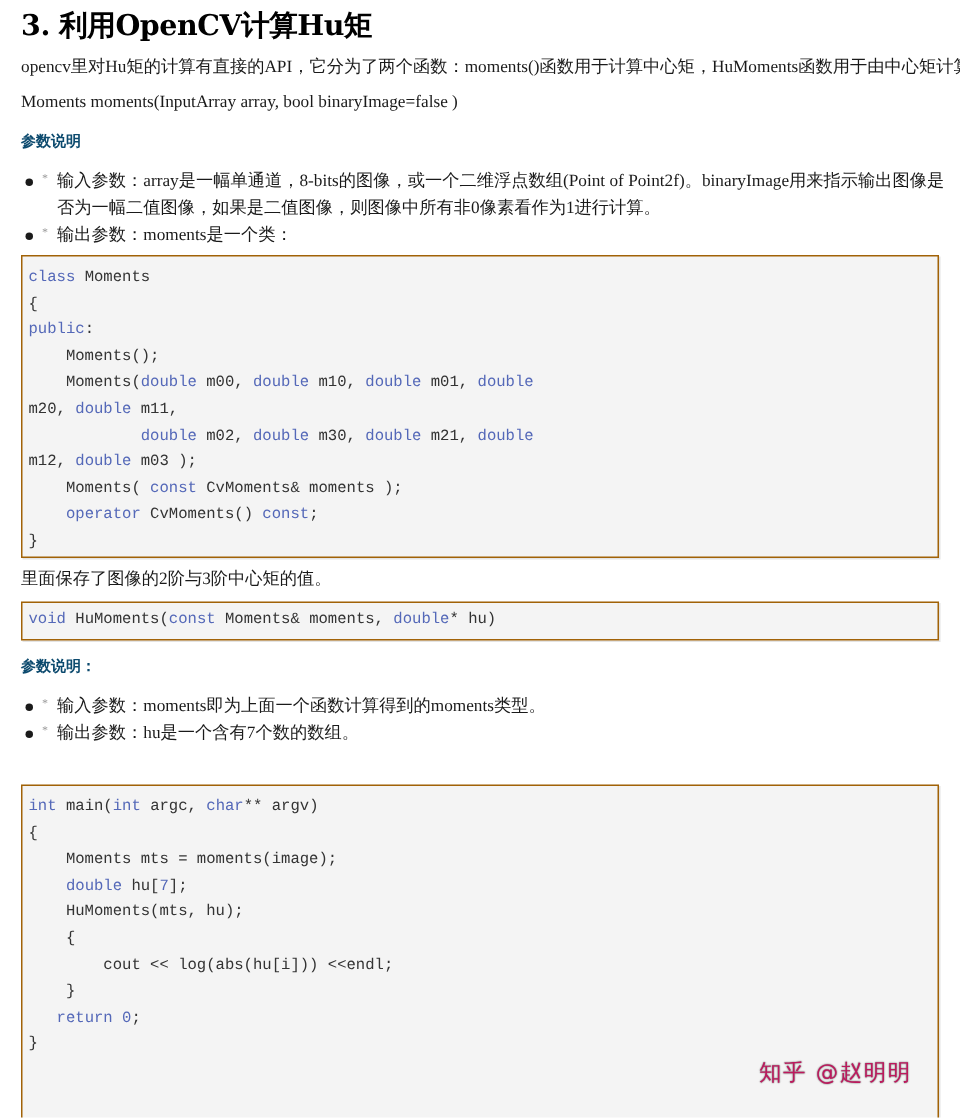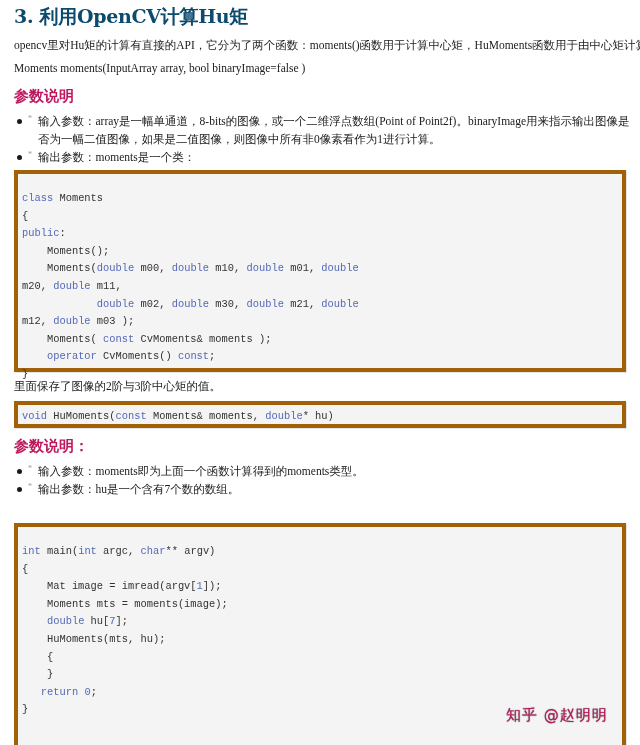--- a/index.html
+++ b/index.html
@@ -7,47 +7,47 @@
     width: 640px; height: 745px; overflow: hidden;
     background: #ffffff;
     color: #1a1a1a;
     font-family: "Liberation Serif", "DejaVu Serif", serif;
     position: relative;
   }
   .page { position: absolute; left: 0; top: 0; width: 640px; height: 745px; }
   .h3 {
     position: absolute; left: 14px; top: 4px;
     font-family: "DejaVu Serif", "Liberation Serif", serif;
-    font-weight: bold; font-size: 19px; letter-spacing: -0.3px; color: #0c4a6e;
+    font-weight: bold; font-size: 19px; letter-spacing: -0.3px; color: #000000;
     white-space: nowrap;
   }
   .p {
     position: absolute; left: 14px; font-size: 11.5px; line-height: 16px;
     white-space: nowrap; color: #1a1a1a;
   }
   .h4 {
     position: absolute; left: 14px; font-family: Liberation Sans, sans-serif;
-    font-weight: bold; font-size: 15px; color: #be185d; white-space: nowrap;
+    font-weight: bold; font-size: 10px; color: #0c4a6e; white-space: nowrap;
   }
   ul.bul { position: absolute; left: 14px; margin: 0; padding: 0; list-style: none; width: 616px; }
   ul.bul li { position: relative; padding-left: 24px; font-size: 11.5px; line-height: 18px; }
   ul.bul li .dot {
     position: absolute; left: 3px; top: 7px; width: 5px; height: 5px; border-radius: 50%;
     background: #1a1a1a;
   }
   ul.bul li .star {
     position: absolute; left: 14px; top: -2px; font-size: 8px; color: #999;
   }
   .code {
     position: absolute; left: 14px; width: 612px;
-    background: #f4f4f4; border: 4px solid #a16207;
+    background: #f4f4f4; border: 1px solid #a16207;
     box-shadow: 1px 1px 0 #e4e4e4;
     font-family: "Liberation Mono", "DejaVu Sans Mono", monospace;
     font-size: 10.4px; color: #333;
-    box-sizing: border-box; padding: 16px 4px;
+    box-sizing: border-box; padding: 6px 4px;
   }
   .code .ln { height: 17.6px; line-height: 17.6px; white-space: pre; }
   .kw { color: #5468b8; }
   .watermark {
     position: absolute; left: 506px; top: 706px;
     font-family: "DejaVu Sans", sans-serif; font-size: 15px; color: #be185d;
     text-shadow: 0 0 1px #888, 0 0 1px #888; letter-spacing: 1px; white-space: nowrap;
   }
 </style>
 </head>
@@ -102,24 +102,24 @@
     <li>
       <span class="dot"></span>
       <span class="star">*</span>
       <span>输出参数：hu是一个含有7个数的数组。</span>
     </li>
   </ul>
 
   <div class="code" id="code3" style="top:503px; height:236px;margin-top:20px;">
       <div class="ln"><span class="kw">int</span><span> main(</span><span class="kw">int</span><span> argc, </span><span class="kw">char</span><span>** argv)</span></div>
       <div class="ln"><span>{</span></div>
-      <div class="ln"><span>    Mat image = imread(argv[</span><span class="kw">1</span><span>]);</span></div>
       <div class="ln"><span>    Moments mts = moments(image);</span></div>
       <div class="ln"><span>    </span><span class="kw">double</span><span> hu[</span><span class="kw">7</span><span>];</span></div>
       <div class="ln"><span>    HuMoments(mts, hu);</span></div>
       <div class="ln"><span>    {</span></div>
+      <div class="ln"><span>        cout &lt;&lt; log(abs(hu[i])) &lt;&lt;endl;</span></div>
       <div class="ln"><span>    }</span></div>
       <div class="ln"><span>   </span><span class="kw">return</span><span> </span><span class="kw">0</span><span>;</span></div>
       <div class="ln"><span>}</span></div>
     </div>
 
   <div class="watermark">知乎 @赵明明</div>
 </div>
 
 </body></html>

